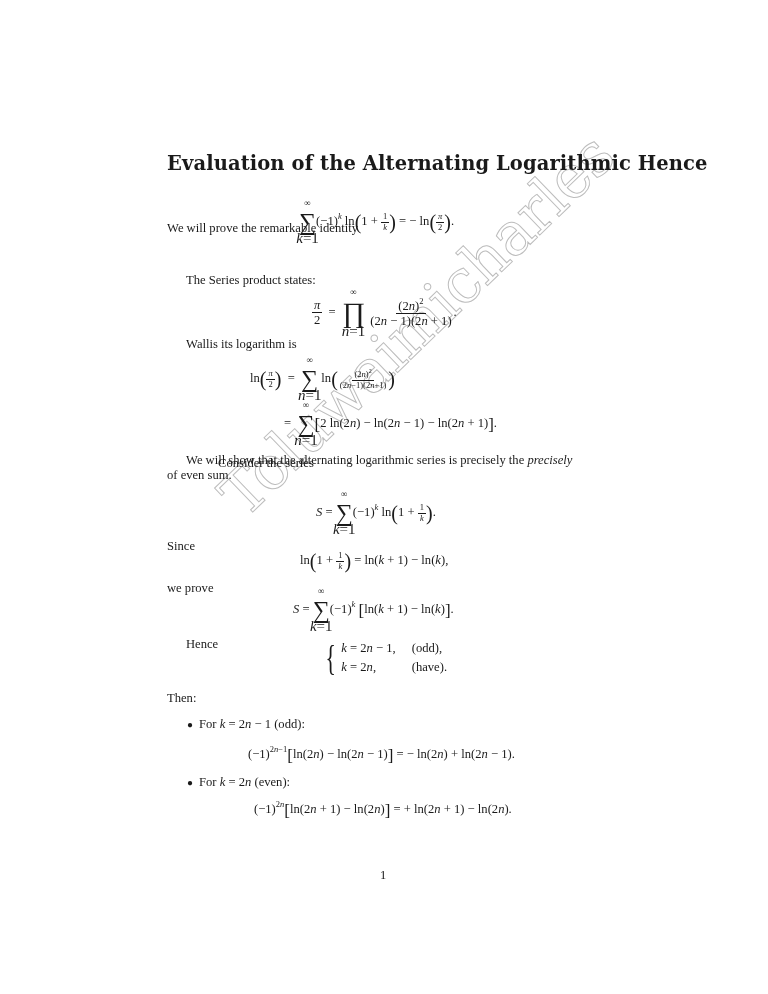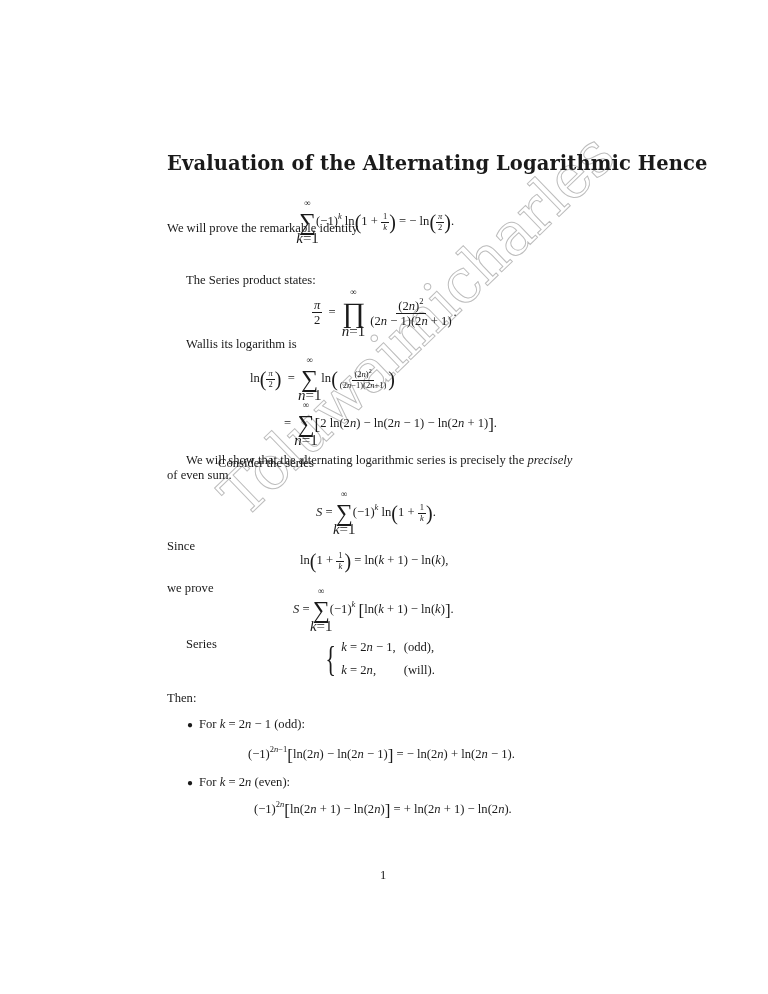--- a/index.html
+++ b/index.html
@@ -30,21 +30,21 @@
   sup { font-size:8.5px; vertical-align:6px; }
   .watermark {
     left:230px; top:470px; font-size:60px; color:#d8d8d8;
     transform:rotate(-44deg); transform-origin:left center;
     font-family:"DejaVu Serif","Liberation Serif",serif; white-space:nowrap;
     pointer-events:none; letter-spacing:-1px;
     -webkit-text-stroke:1px #bdbdbd; color:transparent;
   }
   .cases { display:inline-flex; align-items:center; }
   .cases .brace { font-size:36px; line-height:1; margin-right:2px; transform:scaleX(0.6); }
-  .cases .rows { display:grid; grid-template-columns:auto auto; column-gap:16px; row-gap:4px;gap:8px; }
+  .cases .rows { display:grid; grid-template-columns:auto auto; column-gap:16px; row-gap:4px; }
   .bullet { font-size:10px; margin-right:6px; }
   .pagenum { left:380px; top:868px; font-size:12.6px; font-family:"Liberation Serif","DejaVu Serif",serif; }
 </style>
 </head>
 <body>
 
 <div class="abs watermark">Toluwaimicharles</div>
 
 <div class="abs title">Evaluation of the Alternating Logarithmic Hence</div>
 
@@ -112,29 +112,29 @@
       <span class="num">1</span>
       <span class="den"><i>k</i></span>
     </span><span class="paren">)</span> = ln(<i>k</i> + 1) − ln(<i>k</i>),
 </div>
 
 <div class="abs para" style="left:167px;top:581px;">we prove</div>
 <div class="abs math" style="left:293px;top:598px;">
   <i>S</i> =&nbsp;<span class="op"><span class="sup">∞</span><span class="big">∑</span><span class="sub"><i>k</i>=1</span></span>(−1)<sup><i>k</i></sup>&nbsp;<span class="brk">[</span>ln(<i>k</i> + 1) − ln(<i>k</i>)<span class="brk">]</span>.
 </div>
 
-<div class="abs para" style="left:186px;top:637px;">Series</div>
+<div class="abs para" style="left:186px;top:637px;">Hence</div>
 <div class="abs math" style="left:322px;top:640px;">
   <span class="cases">
     <span class="brace">{</span>
     <span class="rows">
       <span><i>k</i> = 2<i>n</i> − 1,</span>
         <span>(odd),</span>
       <span><i>k</i> = 2<i>n</i>,</span>
-        <span>(will).</span>
+        <span>(have).</span>
     </span>
   </span>
 </div>
 
 <div class="abs para" style="left:167px;top:691px;">Then:</div>
 
 <div class="abs para" style="left:187px;top:717px;">
   <span class="bullet">●</span>For <i>k</i> = 2<i>n</i> − 1 (odd):
 </div>
 <div class="abs math" style="left:248px;top:744px;">

